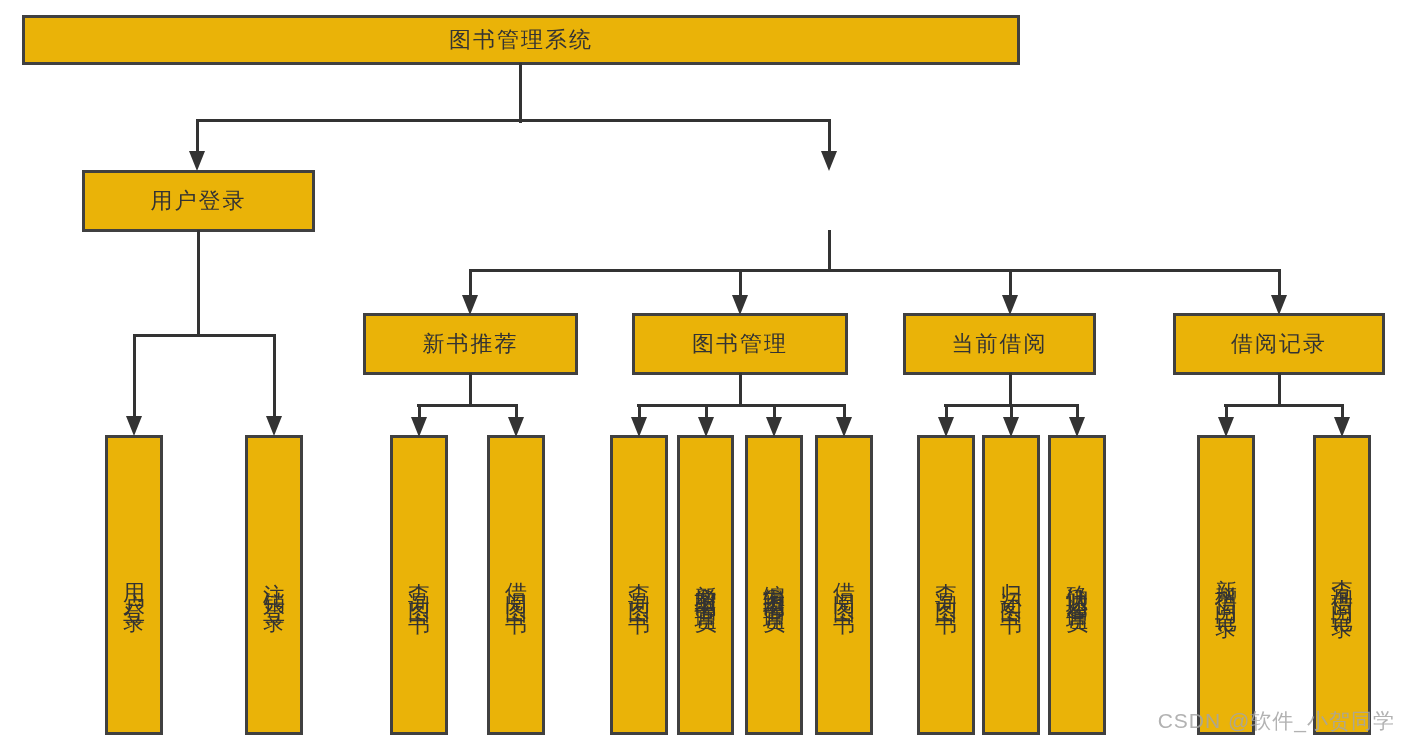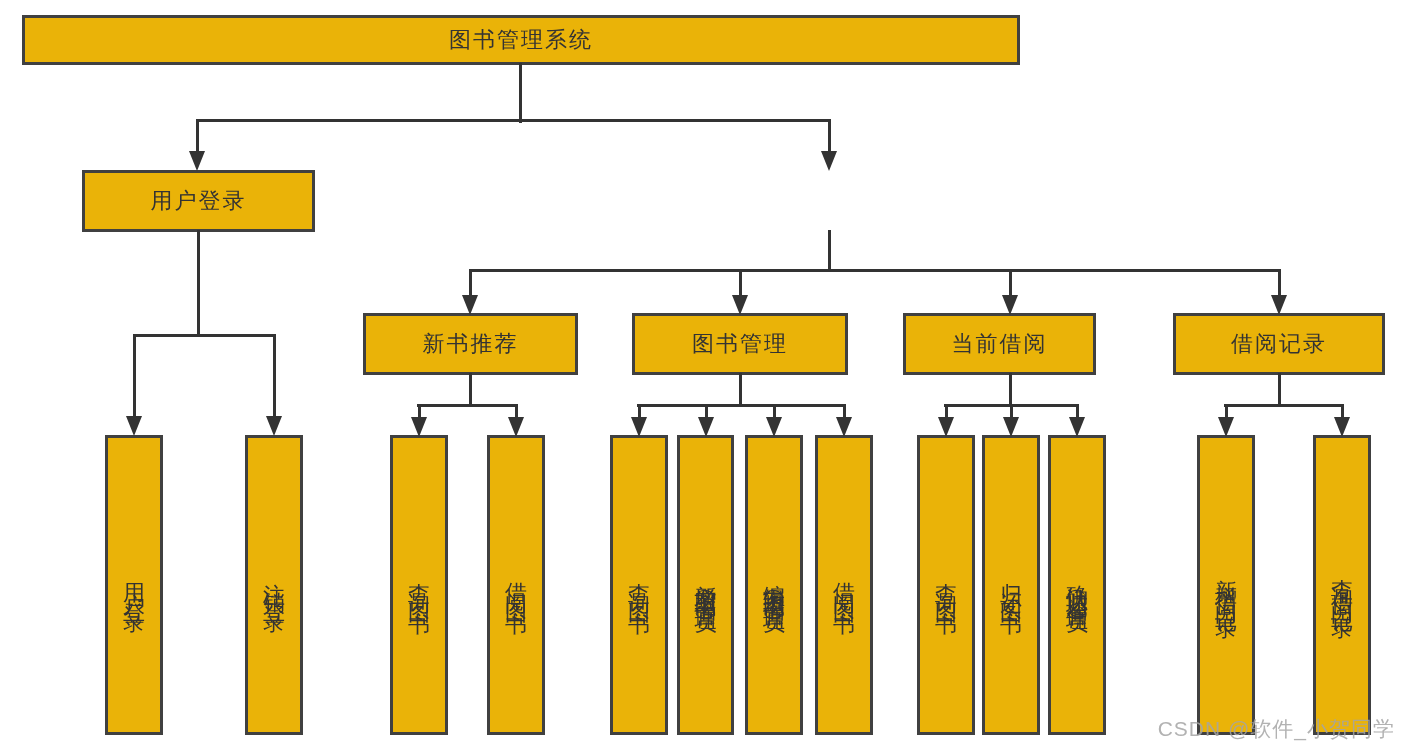--- a/index.html
+++ b/index.html
@@ -39,21 +39,21 @@
   .drop{position:absolute;width:16px;}
   .drop .drop-line{position:absolute;left:7px;top:0;bottom:14px;width:3px;background:#333;}
   .drop .drop-tri{
     position:absolute;left:0;bottom:0;width:0;height:0;
     border-left:8px solid transparent;
     border-right:8px solid transparent;
     border-top:20px solid #333;
   }
   .watermark{
     position:absolute;
-    right:10px;bottom:4px;
+    right:10px;bottom:12px;
     font-size:21px;
     color:rgba(165,165,165,0.85);
     letter-spacing:1px;
     white-space:nowrap;
   }
 </style>
 </head>
 <body>
 
 <div id="canvas">

